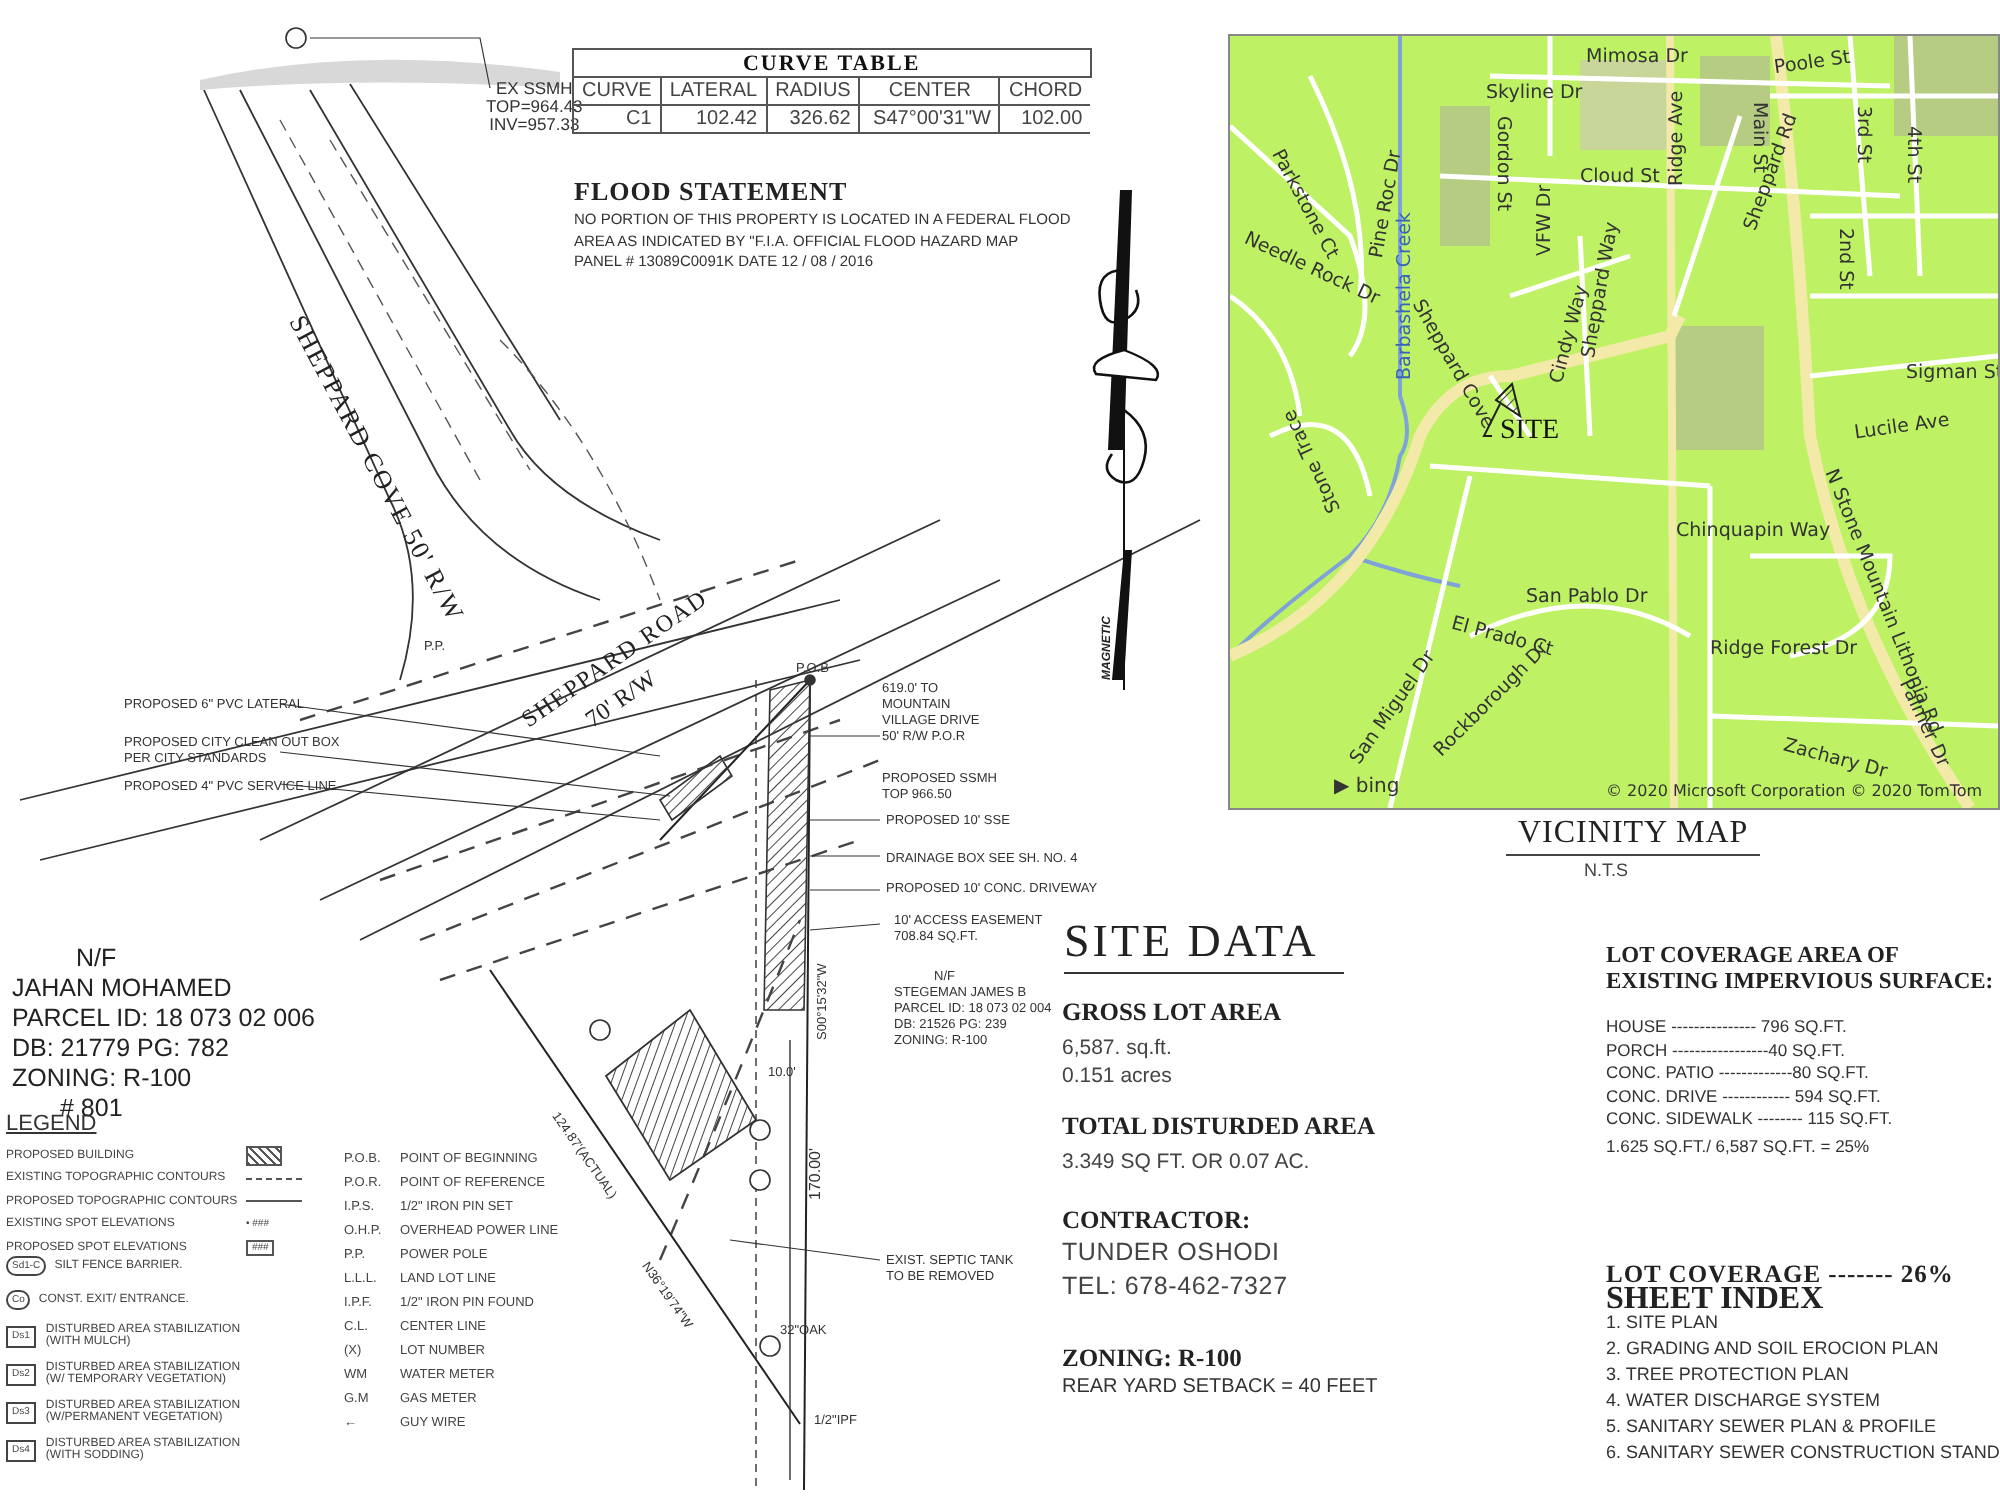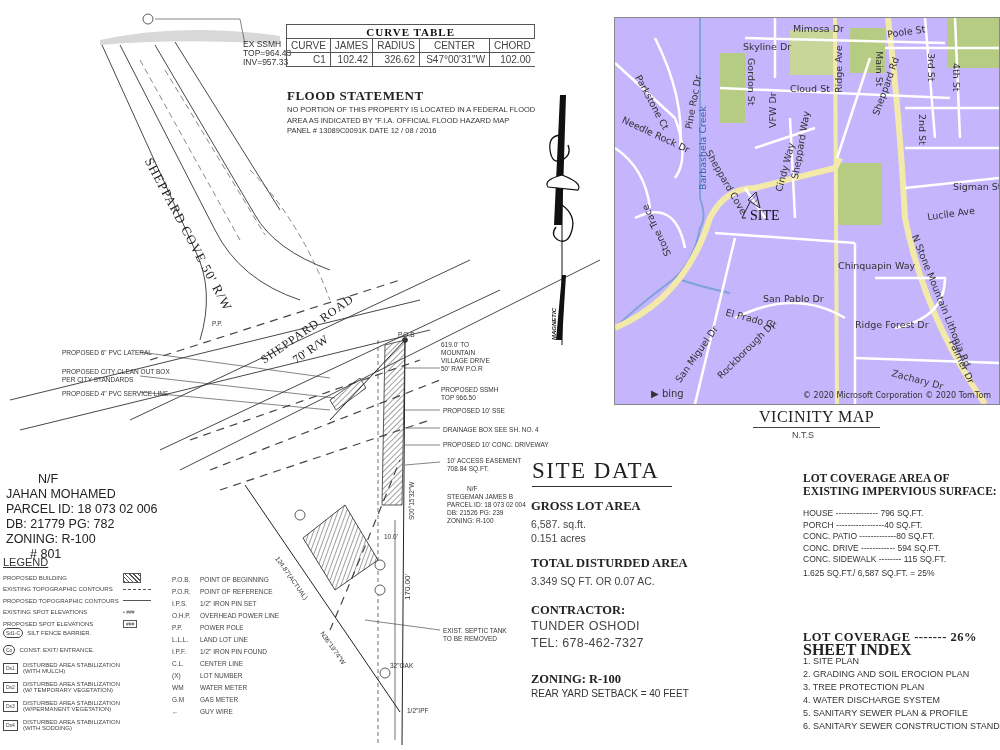--- a/index.html
+++ b/index.html
@@ -32,21 +32,21 @@
   .sd-text { font-size:10.5px; color:#444; line-height:14px; }
   .sd-text-lg { font-size:12.5px; color:#444; line-height:17px; letter-spacing:0.3px; }
   .zoning-lines { font-size:10px; color:#333; line-height:13.5px; white-space:nowrap; }
   .cov-title { left:803px; top:472px; font-size:11.5px; font-weight:bold; line-height:12.5px; }
   .cov-items { left:803px; top:508px; font-size:8.5px; color:#333; line-height:11.5px; width:196px; }
   .cov-items .row { white-space:nowrap; }
   .cov-total { border-top:1px solid #444; margin-top:2px; padding-top:3px; }
   .lot-cov { left:803px; top:598px; font-size:12.5px; font-weight:bold; letter-spacing:0.5px; white-space:nowrap;margin-top:32px; }
   .sheet-index-title { left:803px; top:641px; font-size:16px; font-weight:bold; }
   .sheet-index { left:803px; top:655px; font-size:9px; color:#333; line-height:13px; white-space:nowrap; }
-  .map { left:614px; top:17px; width:384px; height:386px; background:#c4b5fd; border:1.5px solid #888; overflow:hidden;text-align:right; }
+  .map { left:614px; top:17px; width:384px; height:386px; background:#bef264; border:1.5px solid #888; overflow:hidden;text-align:right; }
   .map-label { position:absolute; font-size:9.5px; color:#333; white-space:nowrap; font-family:"DejaVu Sans", sans-serif; }
   .vm-title { left:753px; top:408px; font-size:16px; letter-spacing:0.5px; border-bottom:1px solid #444; padding:0 6px 1px 6px; }
   .vm-sub { left:792px; top:430px; font-size:9px; color:#444; }
 </style>
 </head>
 <body>
 
 <svg class="plan" width="612" height="750" viewBox="0 0 612 750">
   <defs>
     <pattern id="hatch" width="4" height="4" patternUnits="userSpaceOnUse" patternTransform="rotate(45)">
@@ -119,21 +119,21 @@
     <path d="M140 392 L330 410"></path>
     <path d="M405 368 L440 368"></path>
     <path d="M405 410 L440 410"></path>
     <path d="M405 428 L440 428"></path>
     <path d="M405 445 L440 445"></path>
     <path d="M405 465 L440 462"></path>
     <path d="M365 620 L440 630"></path>
   </g>
 </svg>
 
-<div class="abs" style="left:243px;top:40px;">
+<div class="abs" style="left:243px;top:40px;text-align:center;">
   <div class="small-label" style="font-size:8.5px;line-height:9px;">EX SSMH</div>
   <div class="small-label" style="font-size:8.5px;line-height:9px;">TOP=964.43</div>
   <div class="small-label" style="font-size:8.5px;line-height:9px;">INV=957.33</div>
 </div>
 
 <div class="abs serif" style="left:155px;top:155px;font-size:13px;transform:rotate(62deg);transform-origin:left top;white-space:nowrap;letter-spacing:1px;">SHEPPARD COVE 50' R/W</div>
 <div class="abs serif" style="left:258px;top:355px;font-size:12px;transform:rotate(-35deg);transform-origin:left top;white-space:nowrap;letter-spacing:1px;">SHEPPARD ROAD</div>
 <div class="abs serif" style="left:290px;top:355px;font-size:12px;transform:rotate(-35deg);transform-origin:left top;white-space:nowrap;">70' R/W</div>
 
 <div class="abs small-label" style="left:62px;top:349px;">PROPOSED 6" PVC LATERAL</div>
@@ -181,21 +181,21 @@
 <div class="abs small-label" style="left:390px;top:662px;">32"OAK</div>
 <div class="abs small-label" style="left:212px;top:320px;">P.P.</div>
 
 <table class="abs curve-table">
   <tbody>
       <tr>
         <td class="title" colspan="5">CURVE TABLE</td>
       </tr>
   <tr>
     <td>CURVE</td>
-    <td>JAMES</td>
+    <td>LATERAL</td>
     <td>RADIUS</td>
     <td style="padding:0 14px;">CENTER</td>
     <td style="border-right:none;margin-left:32px;">CHORD</td>
   </tr>
   <tr>
     <td class="num">C1</td>
     <td class="num">102.42</td>
     <td class="num">326.62</td>
     <td class="num">S47°00'31"W</td>
     <td class="num" style="border-right:none;">102.00</td>
@@ -409,21 +409,21 @@
   <div class="map-label" style="left:58px;top:360px;transform:rotate(-55deg);transform-origin:left top;">San Miguel Dr</div>
   <div class="map-label" style="left:100px;top:355px;transform:rotate(-45deg);transform-origin:left top;">Rockborough Dr</div>
   <div class="map-label" style="left:276px;top:356px;transform:rotate(15deg);">Zachary Dr</div>
   <div class="map-label" style="left:342px;top:320px;transform:rotate(65deg);transform-origin:left top;">Palmer Dr</div>
 
   <svg style="position:absolute;left:123px;top:172px;" width="40" height="40" viewBox="0 0 40 40">
     <path d="M10 10 L18 2 L22 18 Z" fill="url(#hatch)" stroke="#222" stroke-width="1"></path>
     <path d="M12 12 L4 28 L8 28" stroke="#222" stroke-width="1" fill="none"></path>
   </svg>
   <div class="map-label serif" style="left:135px;top:190px;font-size:14px;color:#111;font-family:'Liberation Serif',serif;">SITE</div>
-  <div class="map-label" style="left:4px;top:370px;font-size:10px;color:#333;padding-left:32px;">
+  <div class="map-label" style="left:20px;top:370px;font-size:10px;color:#333;padding-left:32px;">
     <span style="font-weight:bold;color:#333;">▶</span>
     <span>bing</span>
   </div>
   <div class="map-label" style="left:188px;top:373px;font-size:8px;color:#333;">© 2020 Microsoft Corporation © 2020 TomTom</div>
 </div>
 <div class="abs serif vm-title">VICINITY MAP</div>
 <div class="abs vm-sub">N.T.S</div>
 
 <div class="abs serif site-data-title">SITE DATA</div>
 <div class="abs" style="left:531px;top:499px;">

